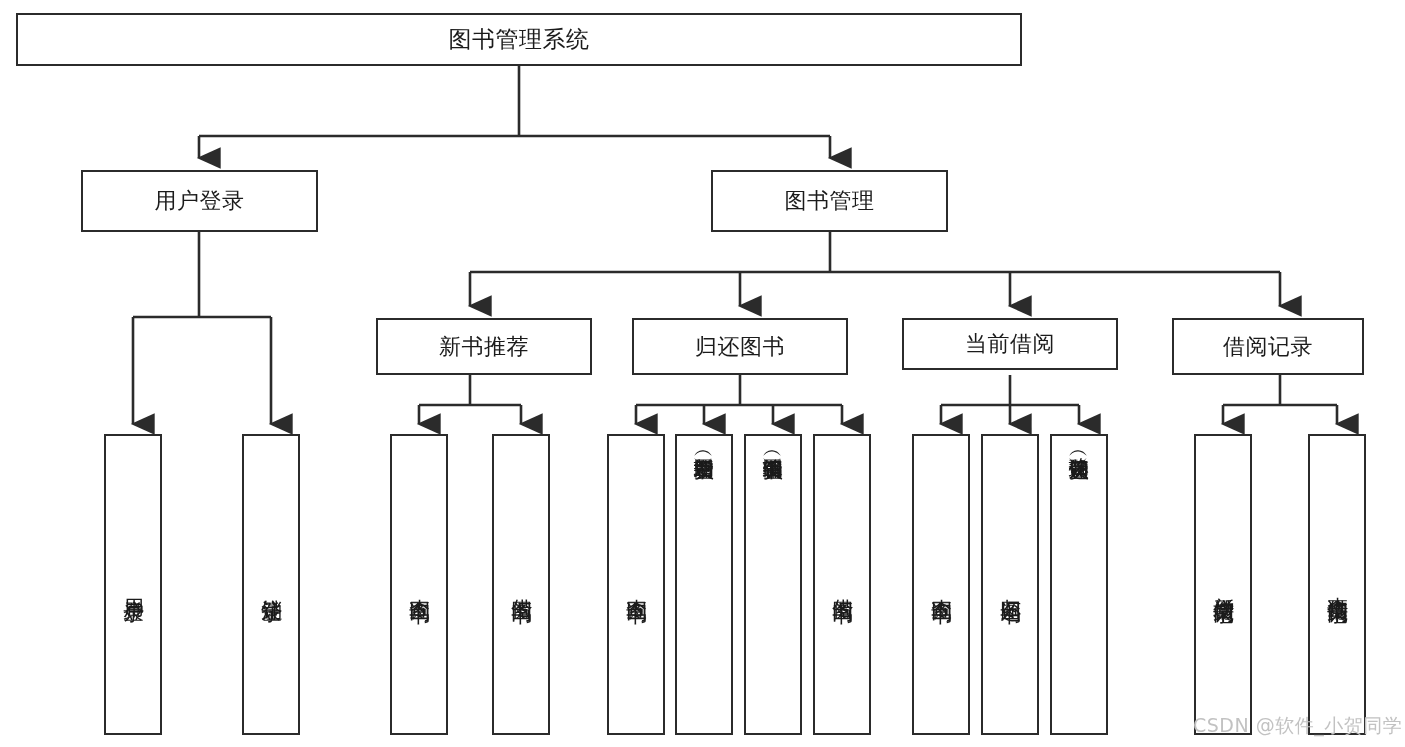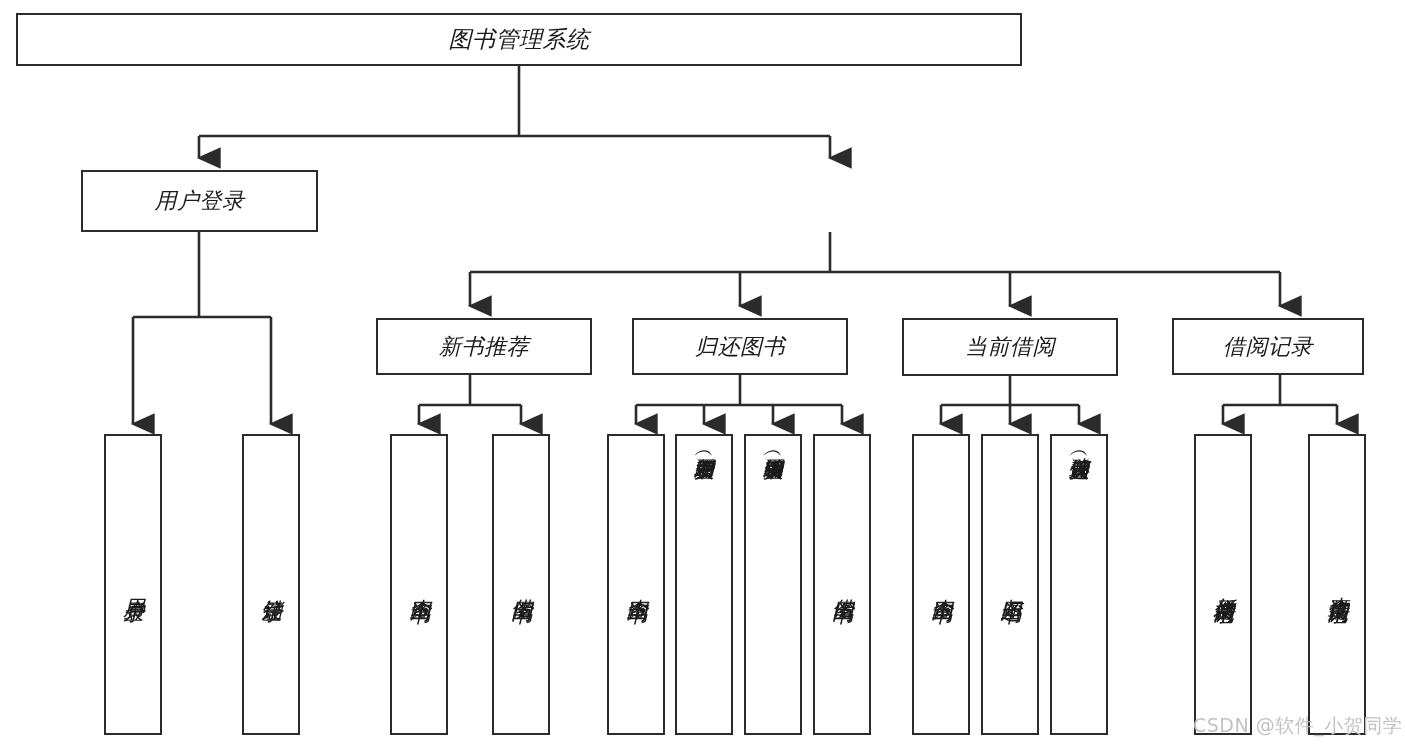--- a/index.html
+++ b/index.html
@@ -29,21 +29,20 @@
   .node {
     position: absolute;
     box-sizing: border-box;
     border: 2.4px solid #2b2b2b;
     background: #ffffff;
     display: flex;
     align-items: center;
     justify-content: center;
     color: #1b1b1b;
     z-index: 2;
-    font-style: italic;
   }
   .node-label {
     display: block;
     text-align: center;
     line-height: 1.18;
     letter-spacing: 0.5px;
   }
   
   .node.horiz .node-label {
     font-size: 22px;
@@ -142,30 +141,33 @@
   </svg>
 
   <div class="node horiz root" style="left:16px; top:13px; width:1006px; height:53px;">
     <span class="node-label">图书管理系统</span>
   </div>
 
   <div class="node horiz" style="left:81px; top:170px; width:237px; height:62px;">
     <span class="node-label">用户登录</span>
   </div>
 
+  <div class="node horiz" style="left:711px; top:170px; width:237px; height:62px;">
+    <span class="node-label">图书管理</span>
+  </div>
 
   <div class="node horiz" style="left:376px; top:318px; width:216px; height:57px;">
     <span class="node-label">新书推荐</span>
   </div>
 
   <div class="node horiz" style="left:632px; top:318px; width:216px; height:57px;">
     <span class="node-label">归还图书</span>
   </div>
 
-  <div class="node horiz" style="left:902px; top:318px; width:216px; height:58px;">
+  <div class="node horiz" style="left:902px; top:318px; width:216px; height:52px;">
     <span class="node-label">当前借阅</span>
   </div>
 
   <div class="node horiz" style="left:1172px; top:318px; width:192px; height:57px;">
     <span class="node-label">借阅记录</span>
   </div>
 
   <div class="node leaf center-text" style="left:104px; top:434px; width:58px; height:301px;">
     <span class="node-label">用户登录</span>
   </div>

